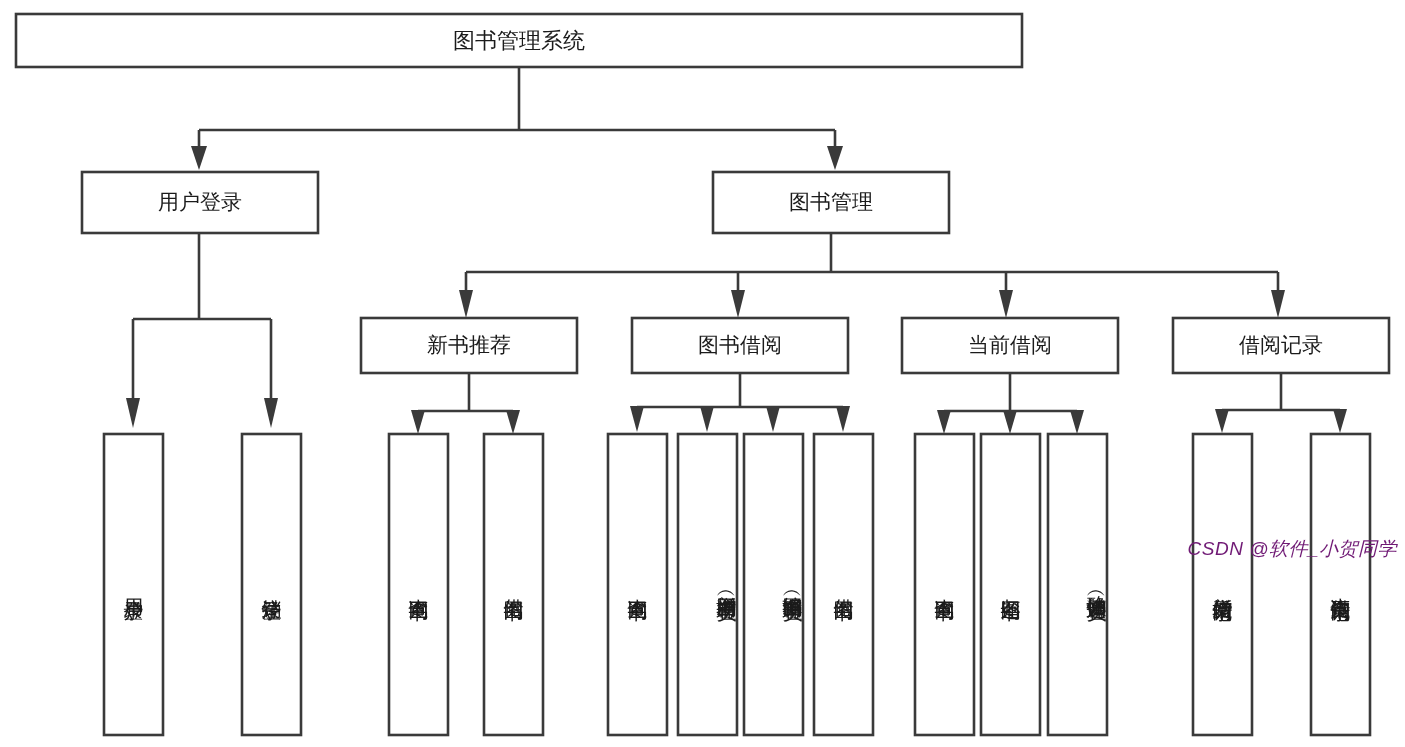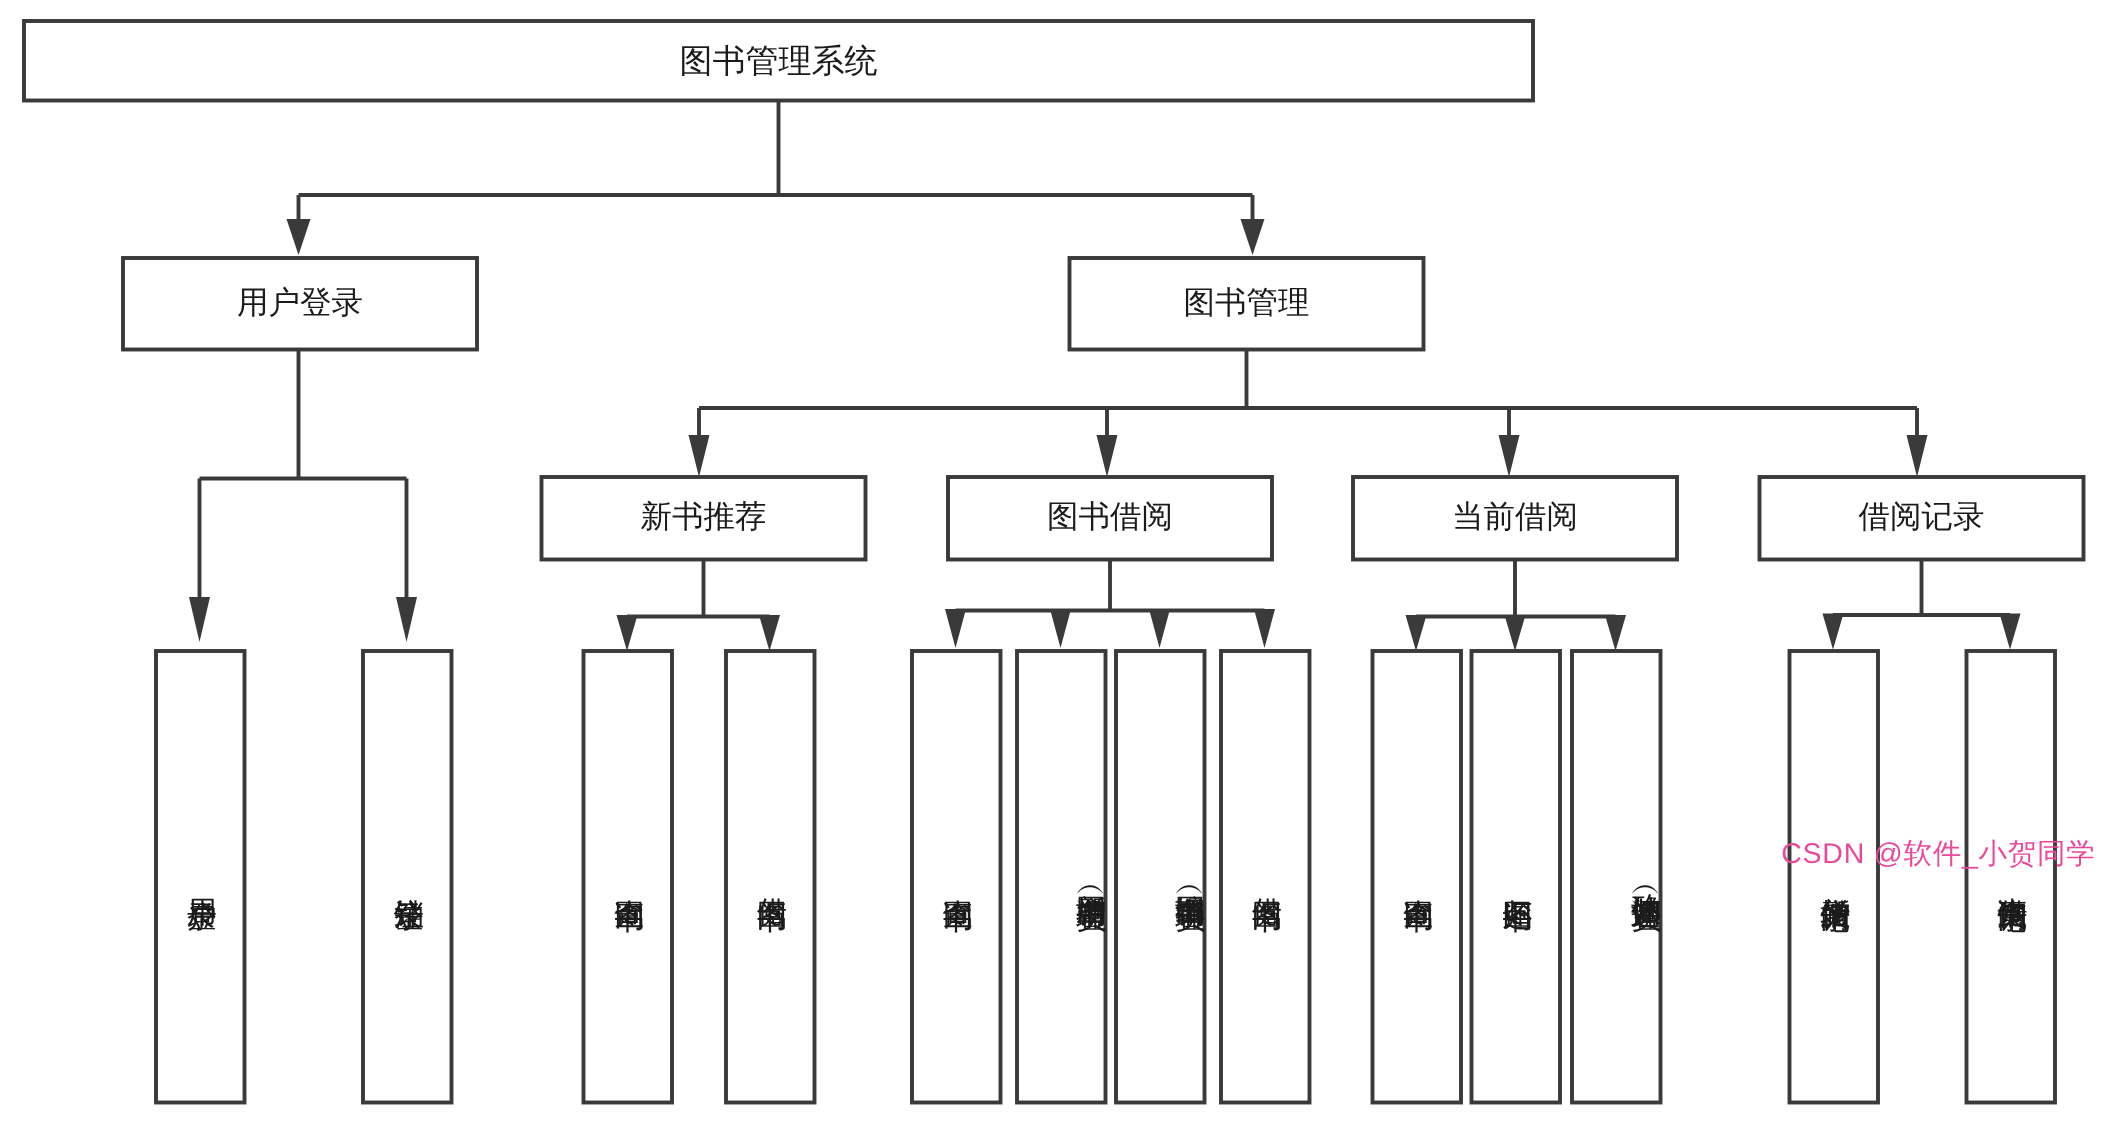--- a/index.html
+++ b/index.html
@@ -65,26 +65,27 @@
     letter-spacing: 1px;
     display: flex;
     align-items: center;
     justify-content: center;
     white-space: nowrap;
     pointer-events: none;
   }
   .watermark {
     position: absolute;
     right: 8px;
-    bottom: 0;
+    bottom: 20px;
     font-family: "Liberation Sans", "DejaVu Sans", sans-serif;
     font-size: 19px;
-    color: #ec4899;
+    color: #701a75;
     white-space: nowrap;
     letter-spacing: 0.5px;
+    font-style: italic;
   }
 </style>
 </head>
 <body>
 
 <div id="diagram-root">
 
   <svg id="flowchart" viewBox="0 0 1405 747" xmlns="http://www.w3.org/2000/svg">
 
     <g>

